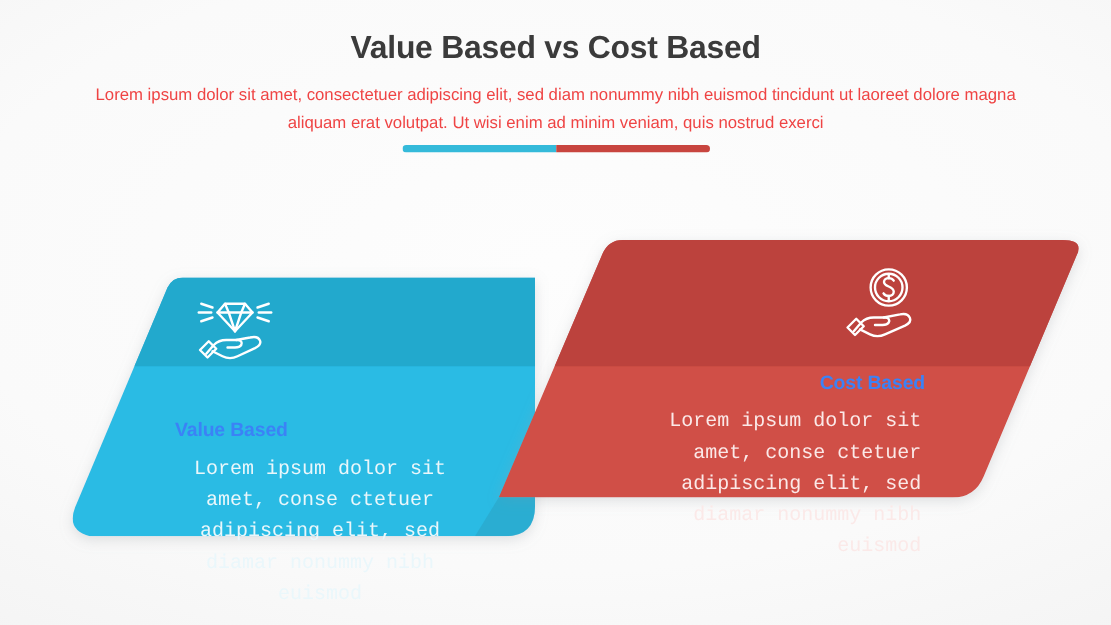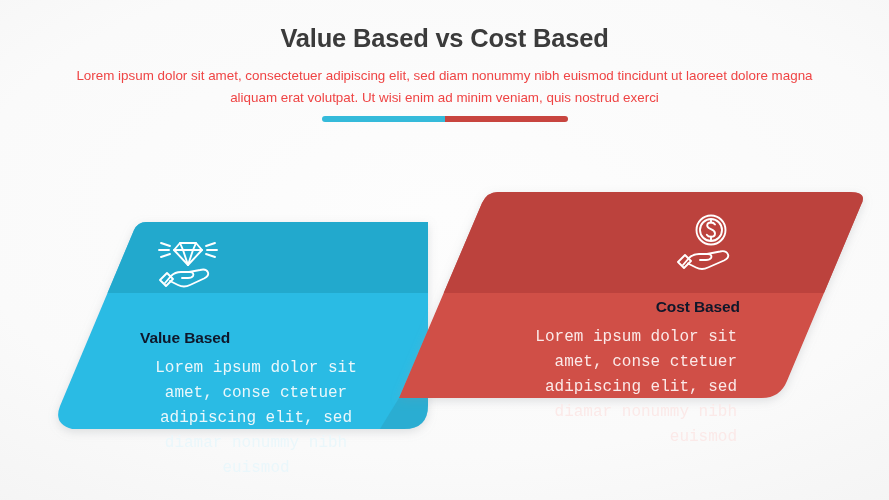--- a/index.html
+++ b/index.html
@@ -75,34 +75,34 @@
   }
 
   
   .card-text {
     position: absolute;
   }
   .card-heading {
     margin: 0 0 9px 0;
     font-size: 15.5px;
     font-weight: bold;
-    color: #0f172a;
+    color: #3b82f6;
     letter-spacing: -0.1px;
   }
   .card-body {
     margin: 3px;
     font-size: 16px;
     line-height: 1.56;
     color: #eaf7fb;
     font-family: Liberation Mono, monospace;
   }
 
   .blue-text {
     left: 131px;
-    top: 329px;
+    top: 336px;
     width: 250px;
     text-align: center;
   }
   .blue-text .card-heading { text-align: left; padding-left: 9px; }
 
   .red-text {
     left: 490px;
     top: 298px;
     width: 250px;
     text-align: right;

